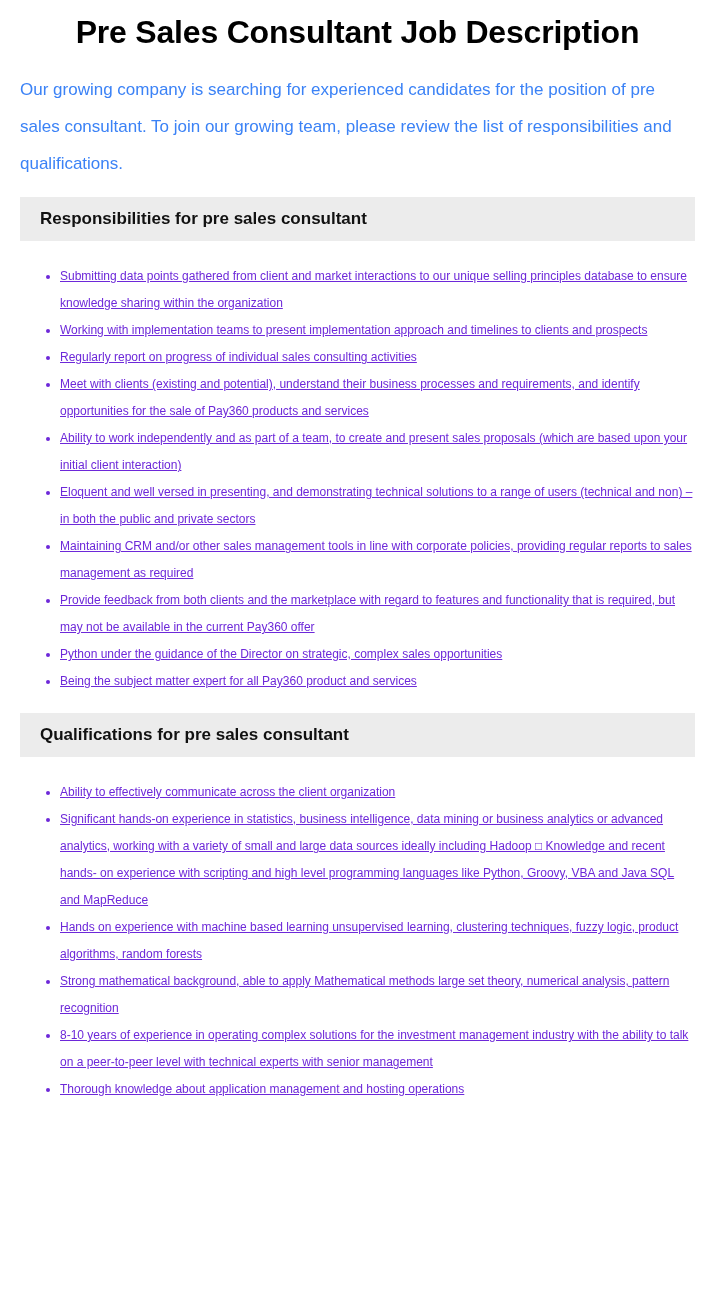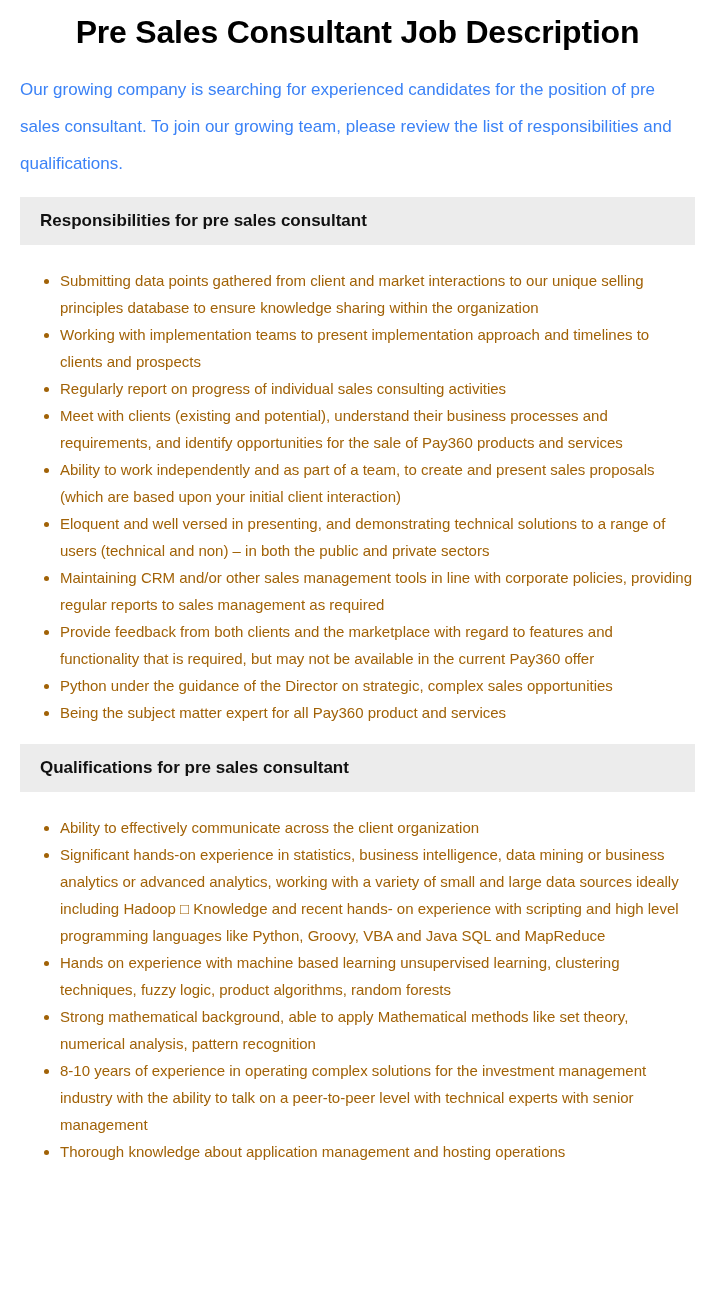--- a/index.html
+++ b/index.html
@@ -29,37 +29,38 @@
     }
     .intro {
       margin: 19px 0 0 0;
       font-size: 17px;
       line-height: 37px;
       color: #3b82f6;
     }
     .section-header {
       margin-top: 15px;
       background: #ececec;
-      height: 32px;
-      padding: 8px 20px;
+      height: 44px;
+      padding: 0 20px;
       display: flex;
       align-items: center;
       font-size: 17px;
       font-weight: bold;
       color: #111111;
     }
     ul.items {
       margin: 22px 0 0 0;
       padding: 0 0 0 40px;
       list-style: disc;
     }
     ul.items li {
-      font-size: 15px;
+      font-size: 12px;
       line-height: 27px;
-      color: #a16207;
+      color: #6d28d9;
+      text-decoration: underline;
     }
     .section-q {
       margin-top: 18px;
       text-align: right;
     }
   </style>
 </head>
 <body>
 
 <div class="page">
@@ -78,17 +79,17 @@
     <li>Provide feedback from both clients and the marketplace with regard to features and functionality that is required, but may not be available in the current Pay360 offer</li>
     <li>Python under the guidance of the Director on strategic, complex sales opportunities</li>
     <li>Being the subject matter expert for all Pay360 product and services</li>
   </ul>
 
   <div class="section-header section-q">Qualifications for pre sales consultant</div>
   <ul class="items">
     <li>Ability to effectively communicate across the client organization</li>
     <li>Significant hands-on experience in statistics, business intelligence, data mining or business analytics or advanced analytics, working with a variety of small and large data sources ideally including Hadoop □ Knowledge and recent hands- on experience with scripting and high level programming languages like Python, Groovy, VBA and Java SQL and MapReduce</li>
     <li>Hands on experience with machine based learning unsupervised learning, clustering techniques, fuzzy logic, product algorithms, random forests</li>
-    <li>Strong mathematical background, able to apply Mathematical methods like set theory, numerical analysis, pattern recognition</li>
+    <li>Strong mathematical background, able to apply Mathematical methods large set theory, numerical analysis, pattern recognition</li>
     <li>8-10 years of experience in operating complex solutions for the investment management industry with the ability to talk on a peer-to-peer level with technical experts with senior management</li>
     <li>Thorough knowledge about application management and hosting operations</li>
   </ul>
 </div>
 
 </body></html>

